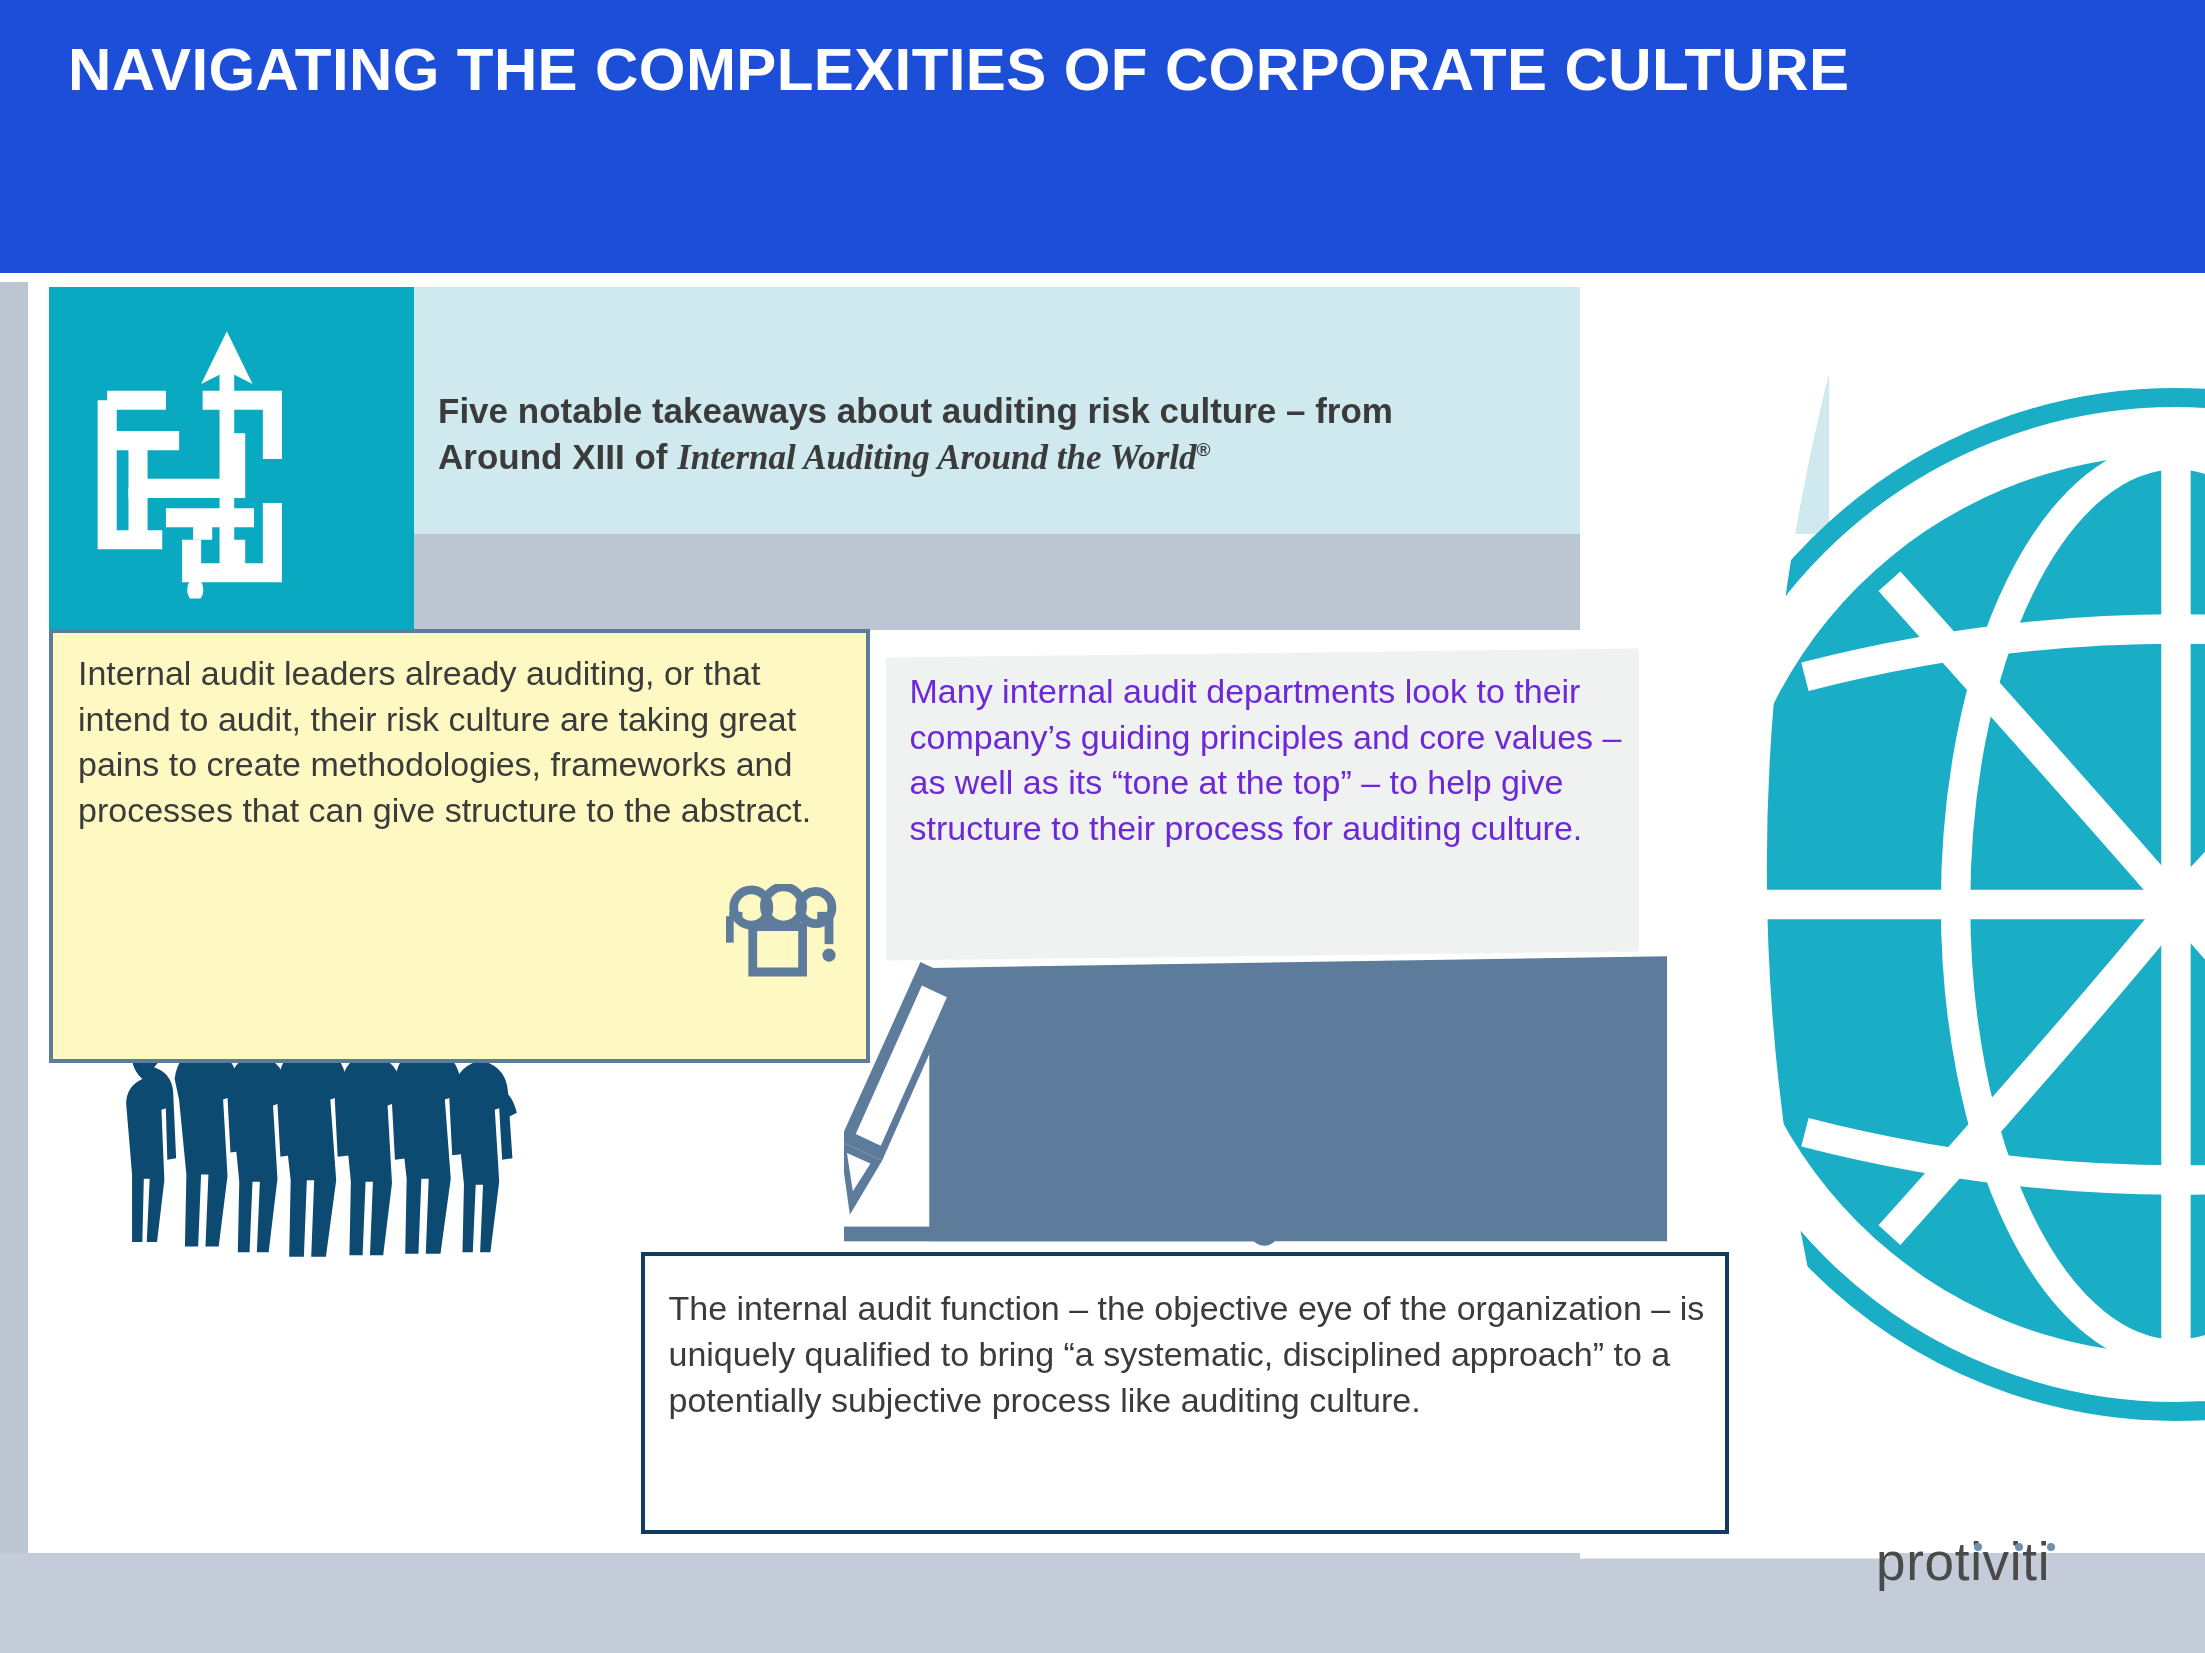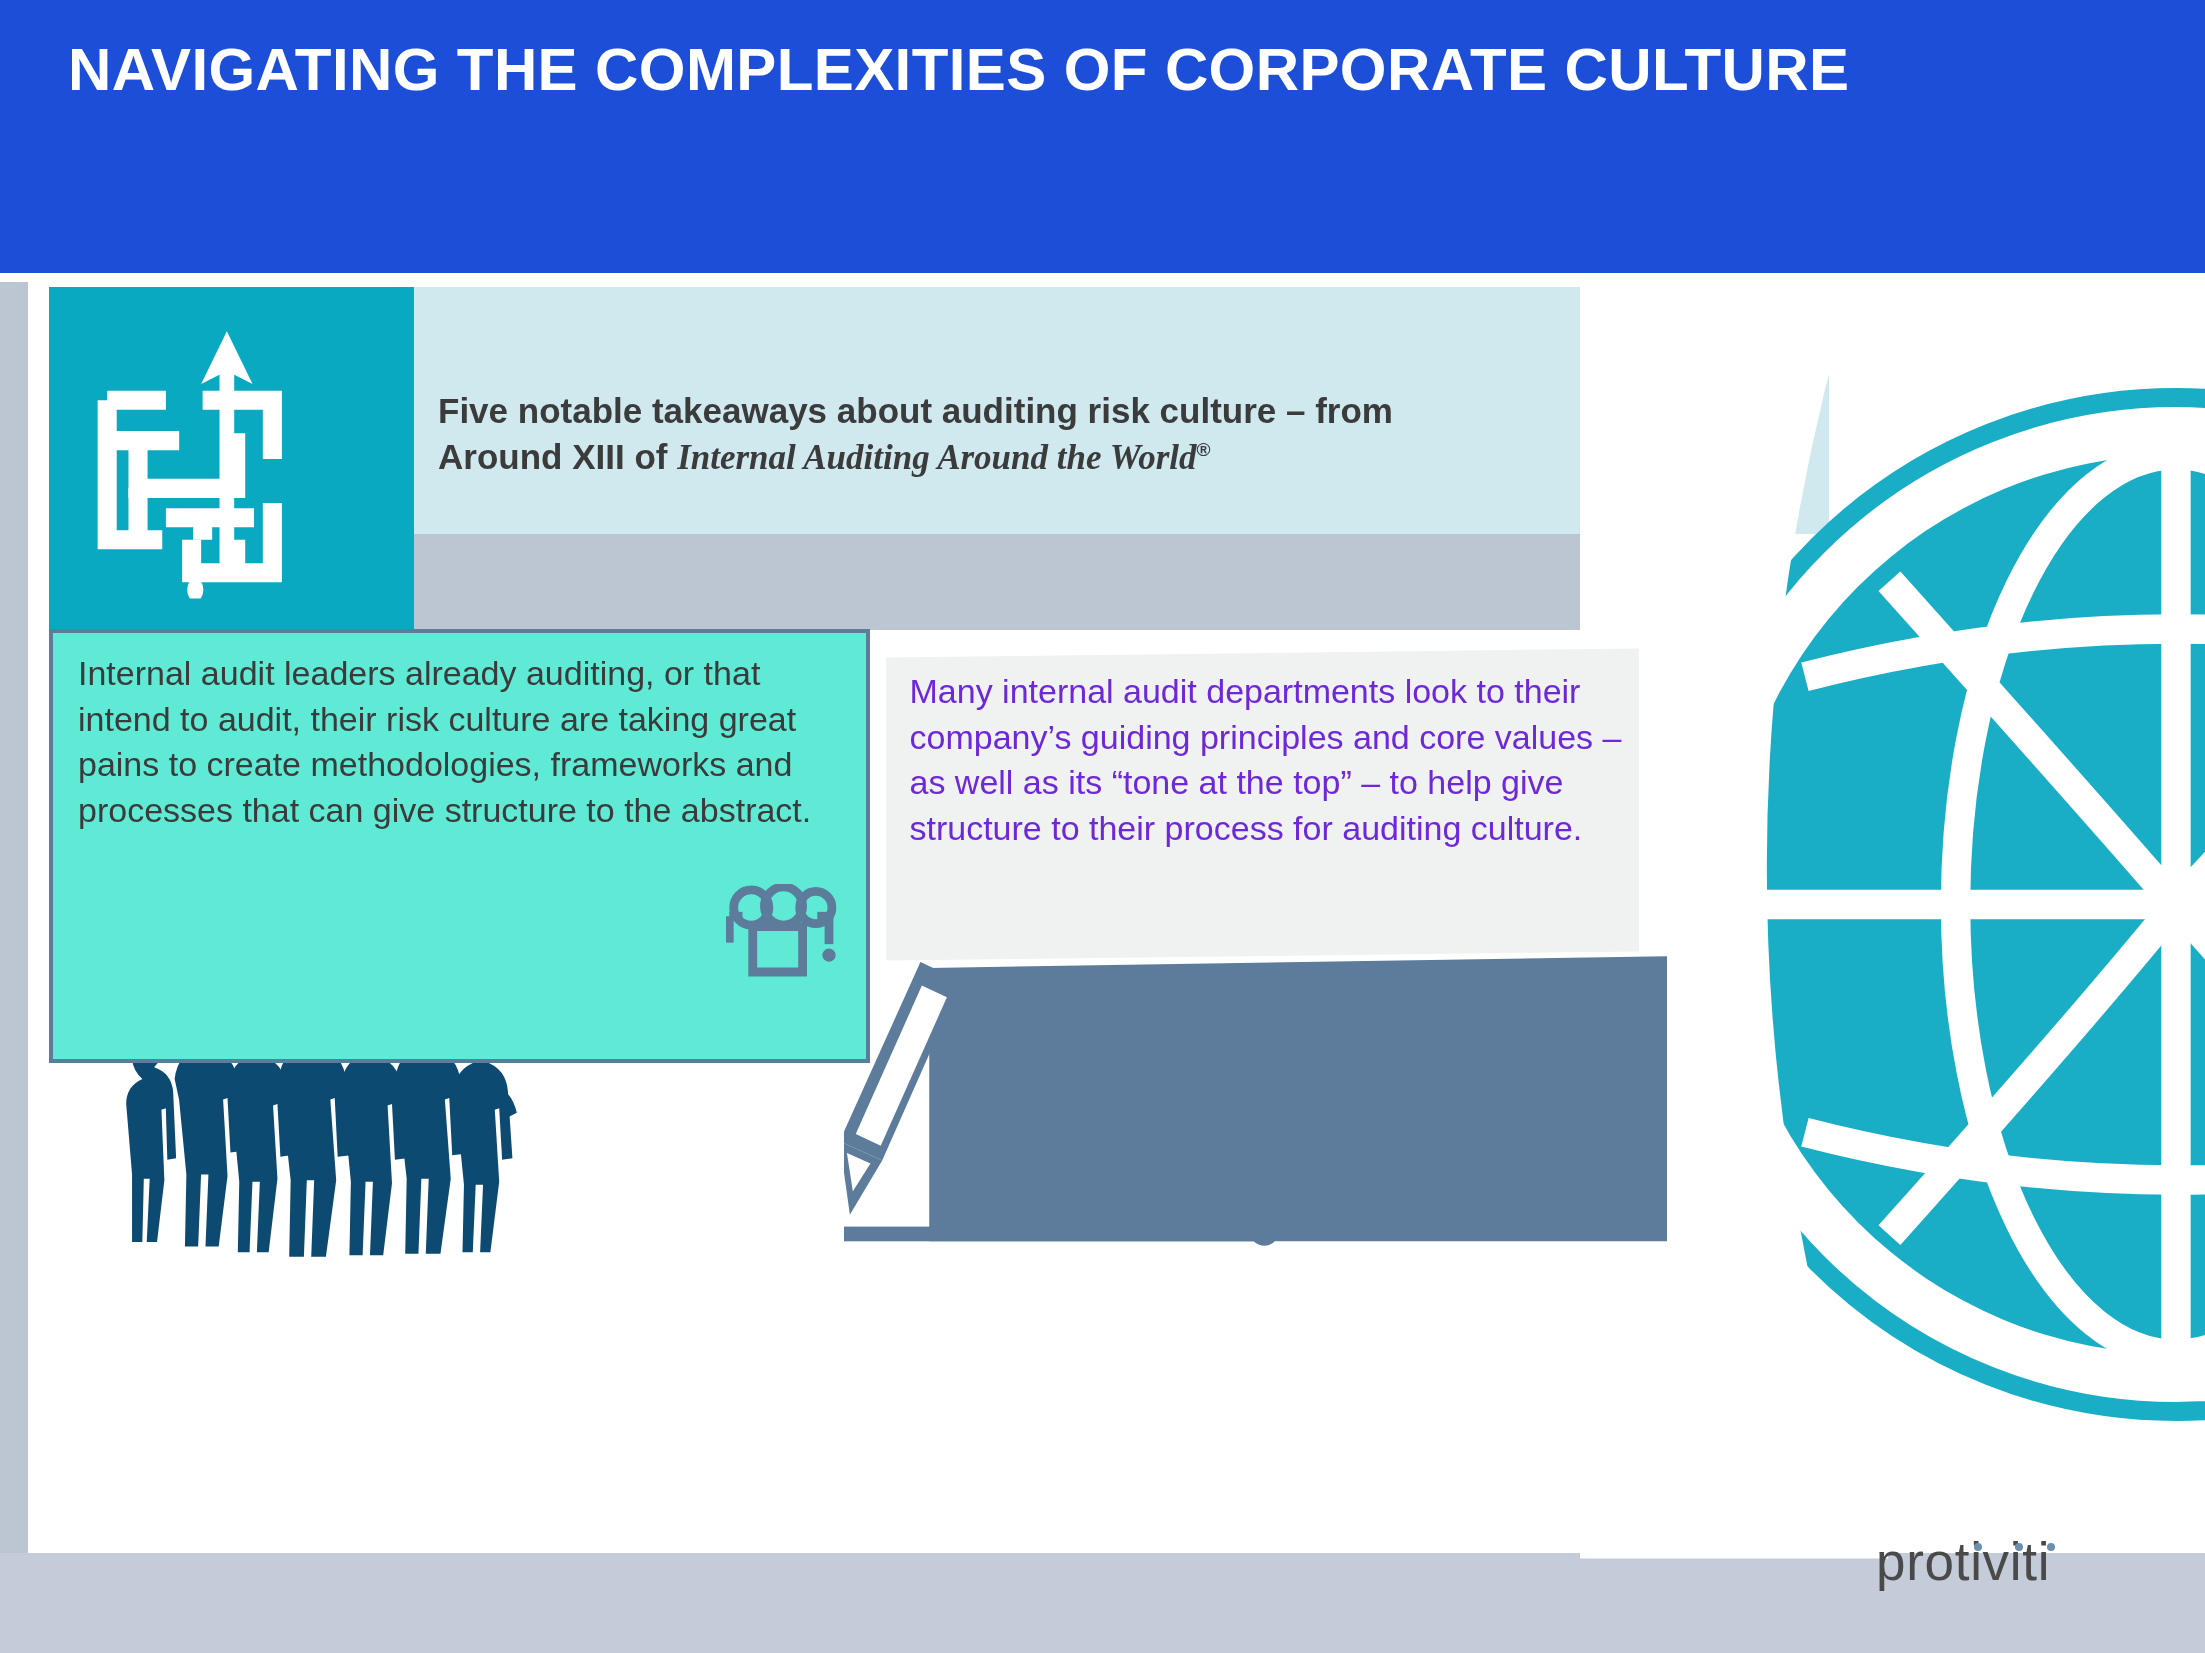--- a/index.html
+++ b/index.html
@@ -63,21 +63,21 @@
     position:absolute; left:438px; top:388px; width:1308px;
     color:#3b3b3b; font-size:35px; font-weight:bold; line-height:1.30;
     z-index:7;
   }
   .subtitle i { font-style:italic;font-family:Liberation Serif, serif; }
   .subtitle sup { font-size:19px; vertical-align:super; font-style:normal; }
 
   
   .card1 {
     position:absolute; left:49px; top:629px; width:821px; height:434px;
-    background:#5eead4; border:4.4px solid #5d7c9b; z-index:8;
+    background:#fef9c3; border:4.4px solid #5d7c9b; z-index:8;
   }
   .card1-text {
     position:absolute; left:25px; top:18.4px; width:764px;
     color:#3b3b3b; font-size:34px; line-height:1.34;
   }
   .people3-icon { position:absolute; right:22px; bottom:62px; z-index:9; }
 
   
   .people-silhouette {
     position:absolute; left:110px; top:1007px; width:470px; height:257px; z-index:7;
@@ -271,20 +271,23 @@
 
         <path d="M -6 252 L 52 278 L 8 352 Z" fill="#5d7c9b"></path>
         <path d="M 4 268 L 36 282 L 12 320 Z" fill="#ffffff"></path>
       </g>
 
       <rect x="-40" y="368" width="600" height="20" fill="#5d7c9b"></rect>
       <ellipse cx="572" cy="378" rx="18" ry="16" fill="#5d7c9b"></ellipse>
     </svg>
   </div>
 
+  <div class="card4">
+    <div class="card4-text">The internal audit function – the objective eye of the organization – is uniquely qualified to bring “a systematic, disciplined approach” to a potentially subjective process like auditing culture.</div>
+  </div>
 
   <div class="header">
     <div class="header-title">NAVIGATING THE COMPLEXITIES OF CORPORATE CULTURE</div>
   </div>
 
   <div class="logo">
     <span>protiviti</span>
     <span class="logo-dot" style="left:98px; top:8px;"></span>
     <span class="logo-dot" style="left:139px; top:8px;"></span>
     <span class="logo-dot" style="left:171px; top:8px;"></span>

